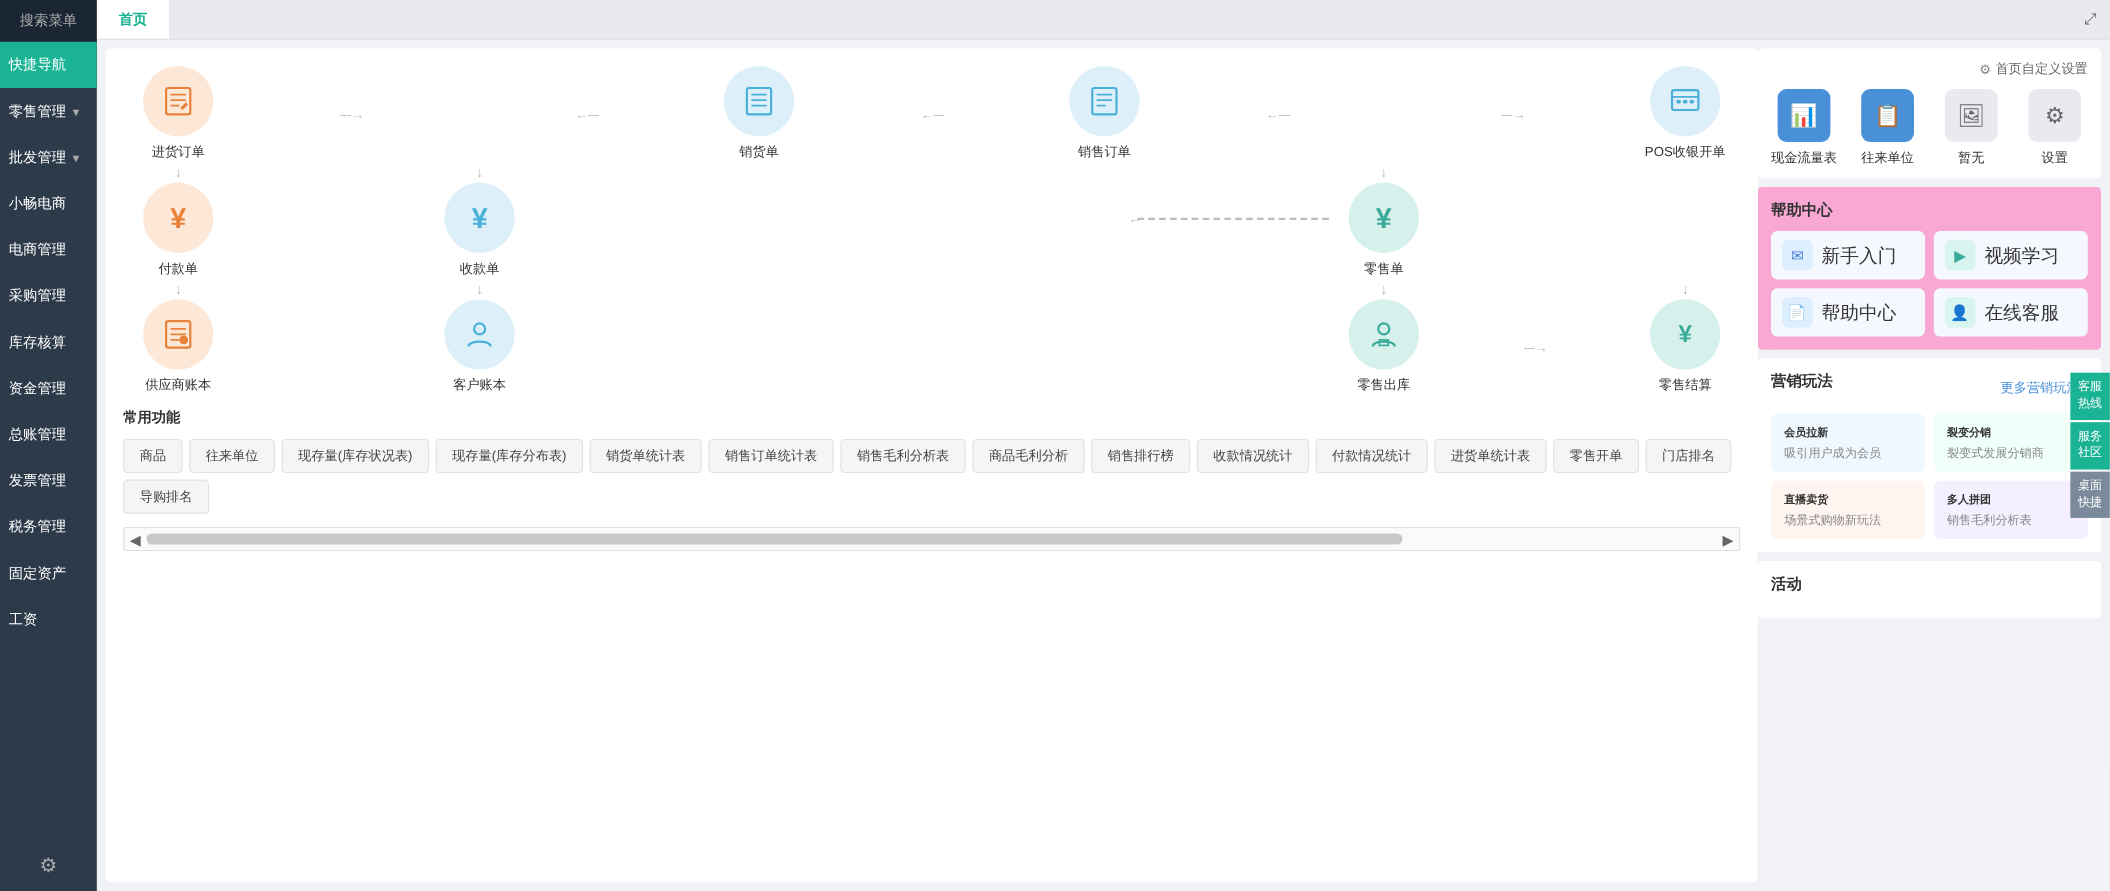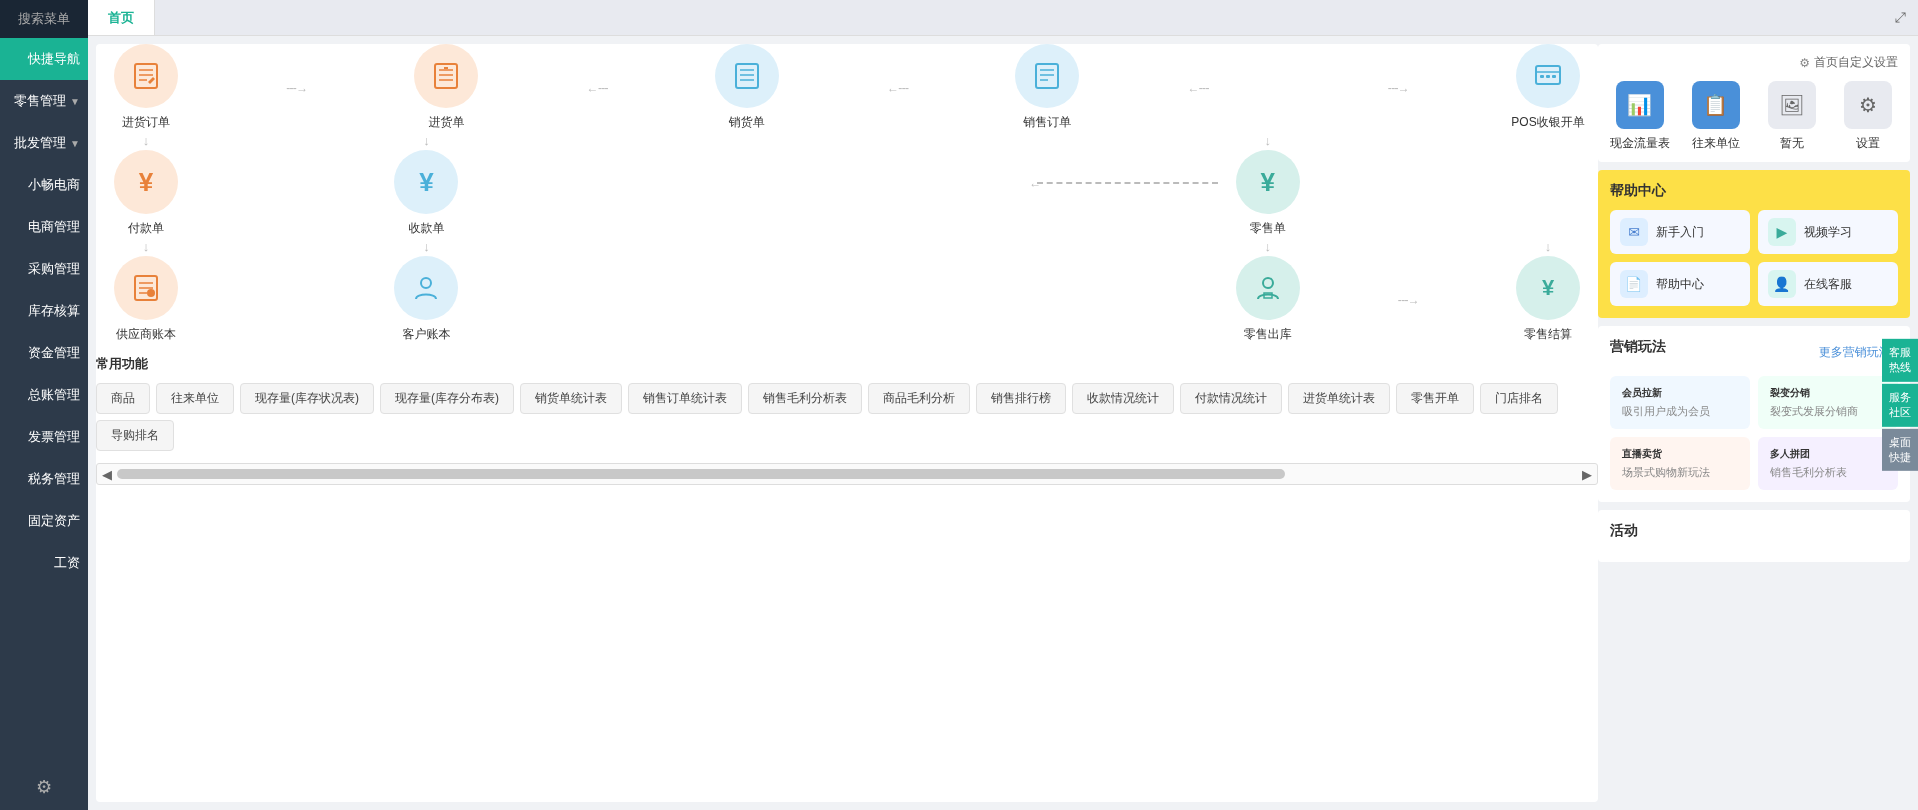--- a/index.html
+++ b/index.html
@@ -19,21 +19,21 @@
       background: #1a2634;
       color: #aaa;
       padding: 10px 8px;
       font-size: 13px;
       text-align: center;
       cursor: pointer;
     }
     .sidebar-nav-item {
       color: #fff;
       padding: 12px 8px;
-      text-align: right;
+      text-align: left;
       cursor: pointer;
       font-size: 13px;
       position: relative;
     }
     .sidebar-nav-item.active { background: #1ab394; }
     .sidebar-nav-item .arrow {
       font-size: 10px;
       margin-left: 4px;
       color: #aaa;
     }
@@ -92,20 +92,21 @@
       display: flex;
       overflow: hidden;
     }
 
     
     .left-panel {
       flex: 1;
       background: #fff;
       overflow-y: auto;
       overflow-x: hidden;
+      padding: 16px;
       margin: 8px 0 8px 8px;
       border-radius: 4px;
     }
 
     .wf-node {
       display: flex;
       flex-direction: column;
       align-items: center;
       width: 100px;
       flex-shrink: 0;
@@ -243,21 +244,21 @@
     .quick-icon-box.blue { background: #4a90d9; color: #fff; }
     .quick-icon-box.gray { background: #e8eaf0; color: #666; }
     .quick-icon-label {
       font-size: 12px;
       color: #333;
       text-align: center;
     }
 
     
     .help-center {
-      background: #fde047;
+      background: #f9a8d4;
       border-radius: 4px;
       padding: 12px;
     }
     .section-title {
       font-size: 14px;
       font-weight: bold;
       color: #333;
       margin-bottom: 10px;
     }
     .help-grid {
@@ -277,21 +278,21 @@
     .help-item-icon {
       width: 28px;
       height: 28px;
       border-radius: 6px;
       display: flex;
       align-items: center;
       justify-content: center;
       font-size: 14px;
       flex-shrink: 0;
     }
-    .help-item-label { font-size: 12px; color: #333; }
+    .help-item-label { font-size: 17px; color: #333; }
 
     
     .marketing {
       background: #fff;
       border-radius: 4px;
       padding: 12px;
     }
     .marketing-header {
       display: flex;
       justify-content: space-between;
@@ -470,32 +471,20 @@
                 <line x1="8" y1="14" x2="22" y2="14" stroke="#e8813a" stroke-width="1.5"></line>
                 <line x1="8" y1="19" x2="16" y2="19" stroke="#e8813a" stroke-width="1.5"></line>
                 <path d="M18 20 L22 16 L24 18 L19 23 L17 21Z" fill="#e8813a"></path>
               </svg>
             </div>
             <span class="wf-label">进货订单</span>
           </div>
 
           <div class="wf-arrow-right"></div>
 
-          <div class="wf-node">
-            <div class="wf-circle orange">
-              <svg width="30" height="30" viewBox="0 0 30 30" fill="none">
-                <rect x="4" y="3" width="22" height="24" rx="2" stroke="#e8813a" stroke-width="2" fill="none"></rect>
-                <line x1="8" y1="9" x2="22" y2="9" stroke="#e8813a" stroke-width="1.5"></line>
-                <line x1="8" y1="14" x2="22" y2="14" stroke="#e8813a" stroke-width="1.5"></line>
-                <line x1="8" y1="19" x2="22" y2="19" stroke="#e8813a" stroke-width="1.5"></line>
-                <path d="M13 6 L17 6 L17 8 L13 8Z" fill="#e8813a"></path>
-              </svg>
-            </div>
-            <span class="wf-label">进货单</span>
-          </div>
 
           <div class="wf-arrow-left"></div>
 
           <div class="wf-node">
             <div class="wf-circle blue">
               <svg width="30" height="30" viewBox="0 0 30 30" fill="none">
                 <rect x="4" y="3" width="22" height="24" rx="2" stroke="#4ab0d9" stroke-width="2" fill="none"></rect>
                 <line x1="8" y1="9" x2="22" y2="9" stroke="#4ab0d9" stroke-width="1.5"></line>
                 <line x1="8" y1="14" x2="22" y2="14" stroke="#4ab0d9" stroke-width="1.5"></line>
                 <line x1="8" y1="19" x2="22" y2="19" stroke="#4ab0d9" stroke-width="1.5"></line>

